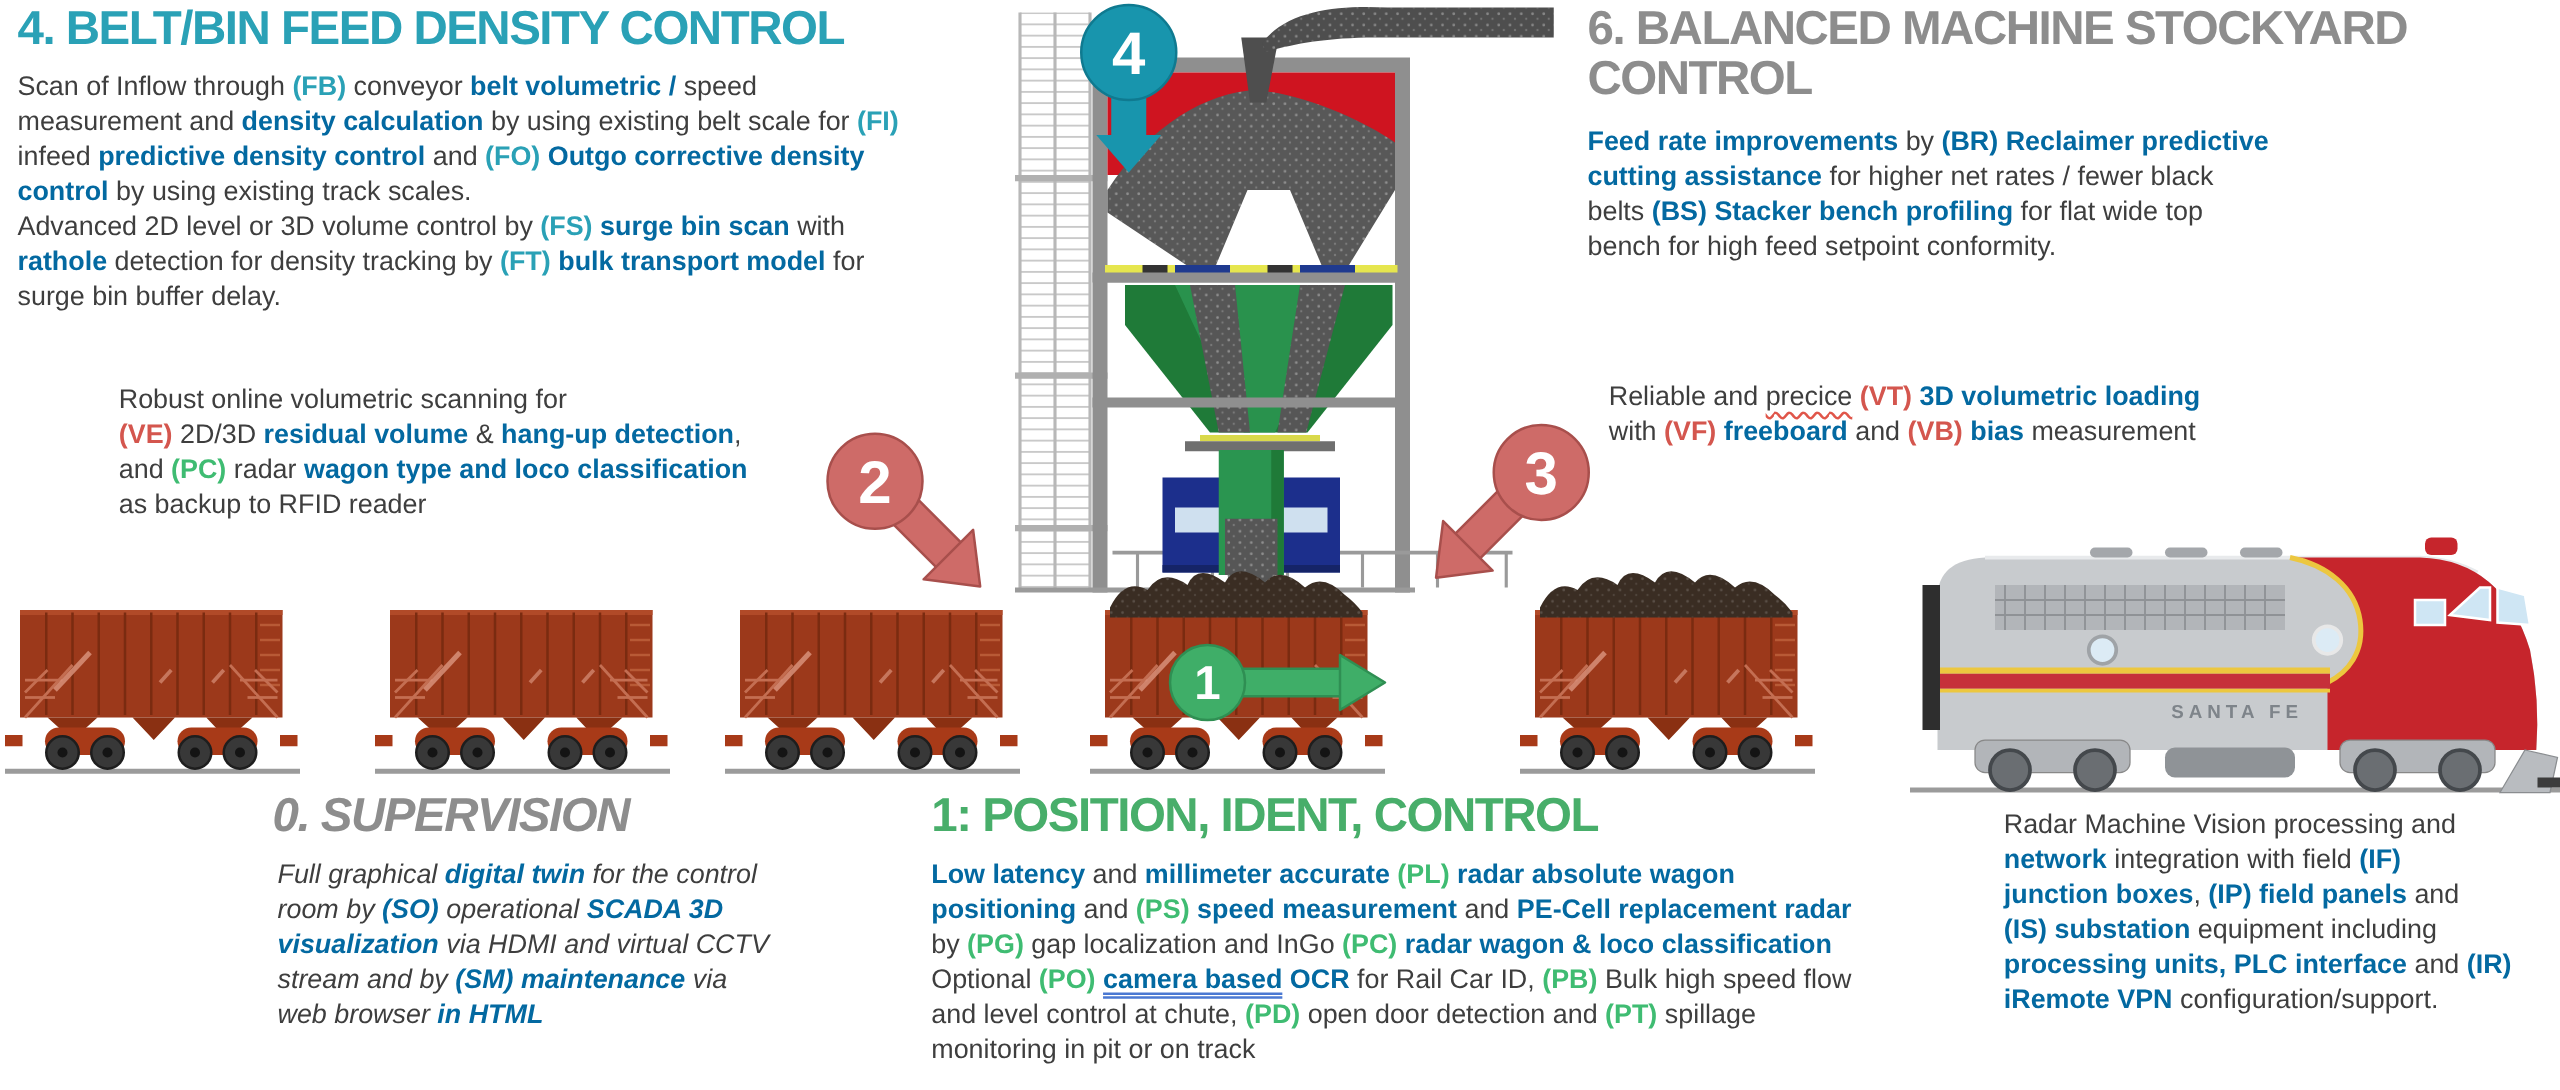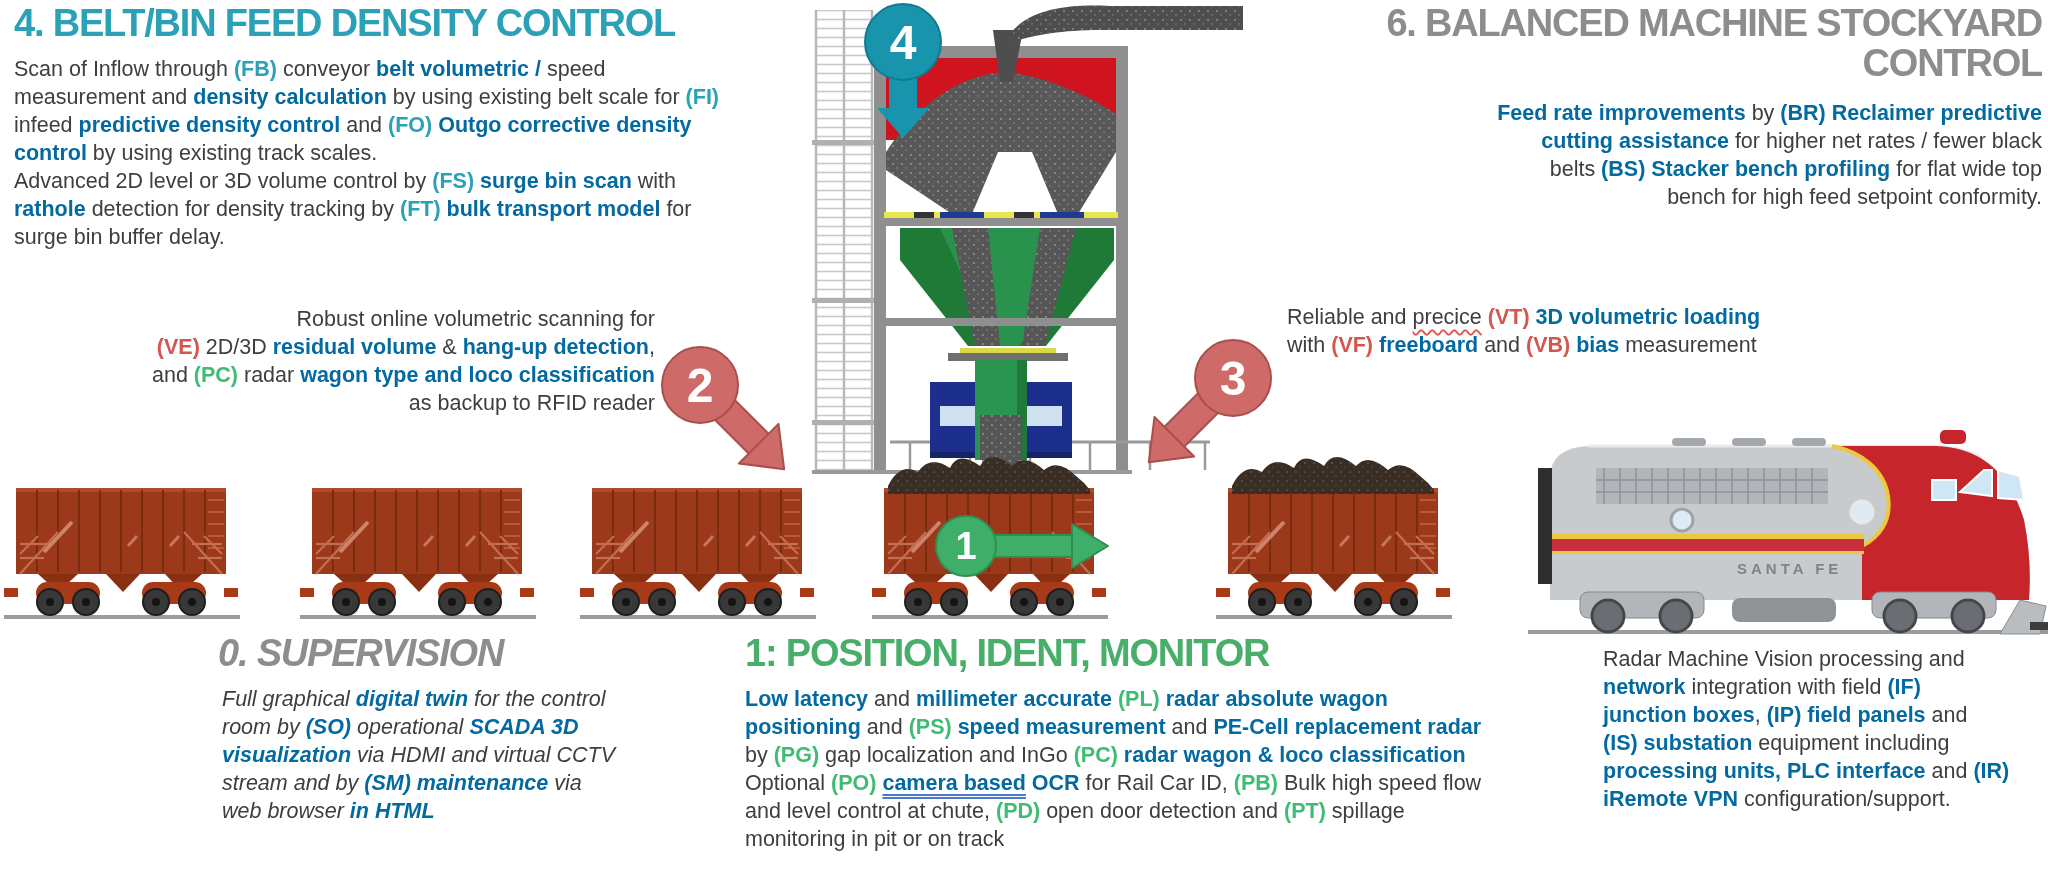--- a/index.html
+++ b/index.html
@@ -9,21 +9,21 @@
   .h{font-weight:700;font-size:38px;letter-spacing:-1.2px;line-height:1.05;
      font-family:"Liberation Sans",sans-serif;}
   .h-teal{color:#2aa1b6;} .h-gray{color:#8d8d8d;} .h-salmon{color:#cb6562;} .h-green{color:#48ae6a;}
   .body-txt{font-size:21.5px;line-height:1.3;color:#3e3e3e;margin-top:12px;}
   .bold{font-weight:700;color:#0369a1;}
   .c-teal{color:#2aa1b6;} .c-salmon{color:#d4564e;} .c-green{color:#3fbc72;}
   .u-wavy{text-decoration:underline;text-decoration-style:wavy;text-decoration-color:#e0564a;
           text-decoration-thickness:2px;text-underline-offset:5px;}
   .u-link{text-decoration:underline;text-decoration-style:double;text-decoration-color:#4a78d2;
           text-underline-offset:4px;}
-  .align-r{text-align:right;}
+  .align-r{}
   #art{position:absolute;left:0;top:0;z-index:3;pointer-events:none;}
 </style>
 </head>
 <body>
 
 <div id="page">
 
   <div class="txt-block" style="left:14px;top:4px;width:800px;">
     <div class="h h-teal"><span>4. BELT/BIN FEED DENSITY CONTROL</span></div>
     <div class="body-txt"><span>Scan of Inflow through </span><span class="bold c-teal">(FB)</span><span> conveyor </span><span class="bold">belt volumetric /</span><span> speed</span><br><span>measurement and </span><span class="bold">density calculation</span><span> by using existing belt scale for </span><span class="bold c-teal">(FI)</span><span></span><br><span>infeed </span><span class="bold">predictive density control</span><span> and </span><span class="bold c-teal">(FO)</span><span>  </span><span class="bold">Outgo corrective density</span><br><span class="bold">control</span><span> by using existing track scales.</span><br><span>Advanced 2D level  or 3D volume control by </span><span class="bold c-teal">(FS)</span><span> </span><span class="bold">surge bin scan</span><span> with</span><br><span></span><span class="bold">rathole</span><span> detection for density tracking by </span><span class="bold c-teal">(FT)</span><span> </span><span class="bold">bulk transport model</span><span> for</span><br><span>surge bin buffer delay.</span></div>
@@ -41,21 +41,21 @@
   <div class="txt-block" style="left:1287px;top:292px;width:640px;">
     <div class="body-txt"><span>Reliable and </span><span class="u-wavy">precice</span><span>  </span><span class="bold c-salmon">(VT)</span><span>  </span><span class="bold">3D volumetric loading</span><span></span><br><span>with </span><span class="bold c-salmon">(VF)</span><span> </span><span class="bold">freeboard</span><span> and  </span><span class="bold c-salmon">(VB)</span><span> </span><span class="bold">bias</span><span> measurement</span></div>
   </div>
 
   <div class="txt-block" style="left:218px;top:634px;width:480px;font-style:italic;">
     <div class="h h-gray"><span>0. SUPERVISION</span></div>
     <div class="body-txt" style="margin-left:4px;"><span>Full graphical </span><span class="bold">digital twin</span><span> for the control</span><br><span>room by  </span><span class="bold">(SO)</span><span> operational </span><span class="bold">SCADA 3D</span><br><span class="bold">visualization</span><span> via HDMI and virtual CCTV</span><br><span>stream and  by  </span><span class="bold">(SM) maintenance</span><span> via</span><br><span>web browser </span><span class="bold">in HTML</span></div>
   </div>
 
   <div class="txt-block" style="left:745px;top:634px;width:820px;">
-    <div class="h h-green"><span>1: POSITION, IDENT, MONITOR</span></div>
+    <div class="h h-green"><span>1: POSITION, IDENT, CONTROL</span></div>
     <div class="body-txt"><span class="bold">Low latency</span><span> and </span><span class="bold">millimeter accurate</span><span> </span><span class="bold c-green">(PL)</span><span> </span><span class="bold">radar absolute wagon</span><br><span class="bold">positioning</span><span> and </span><span class="bold c-green">(PS)</span><span> </span><span class="bold">speed measurement</span><span> and </span><span class="bold">PE-Cell replacement radar</span><span></span><br><span>by </span><span class="bold c-green">(PG)</span><span> gap localization and  InGo </span><span class="bold c-green">(PC)</span><span> </span><span class="bold">radar wagon &amp; loco classification</span><span></span><br><span>Optional </span><span class="bold c-green">(PO)</span><span> </span><span class="bold u-link">camera based</span><span> </span><span class="bold">OCR</span><span> for Rail Car ID, </span><span class="bold c-green">(PB)</span><span> Bulk high speed flow</span><br><span>and level control at chute, </span><span class="bold c-green">(PD)</span><span> open door detection and </span><span class="bold c-green">(PT)</span><span> spillage</span><br><span>monitoring in pit or on track</span></div>
   </div>
 
   <div class="txt-block" style="left:1603px;top:634px;width:440px;">
     <div class="body-txt"><span>Radar Machine Vision processing and</span><br><span></span><span class="bold">network</span><span> integration with field </span><span class="bold">(IF)</span><br><span class="bold">junction boxes</span><span>,  </span><span class="bold">(IP) field panels</span><span> and</span><br><span></span><span class="bold">(IS) substation</span><span> equipment including</span><br><span></span><span class="bold">processing units, PLC interface</span><span> and </span><span class="bold">(IR)</span><br><span class="bold">iRemote VPN</span><span> configuration/support.</span></div>
   </div>
 
   <svg id="art" width="2048" height="872" viewBox="0 0 2048 872">
     <defs>
       <pattern id="speck" width="9" height="9" patternUnits="userSpaceOnUse">

